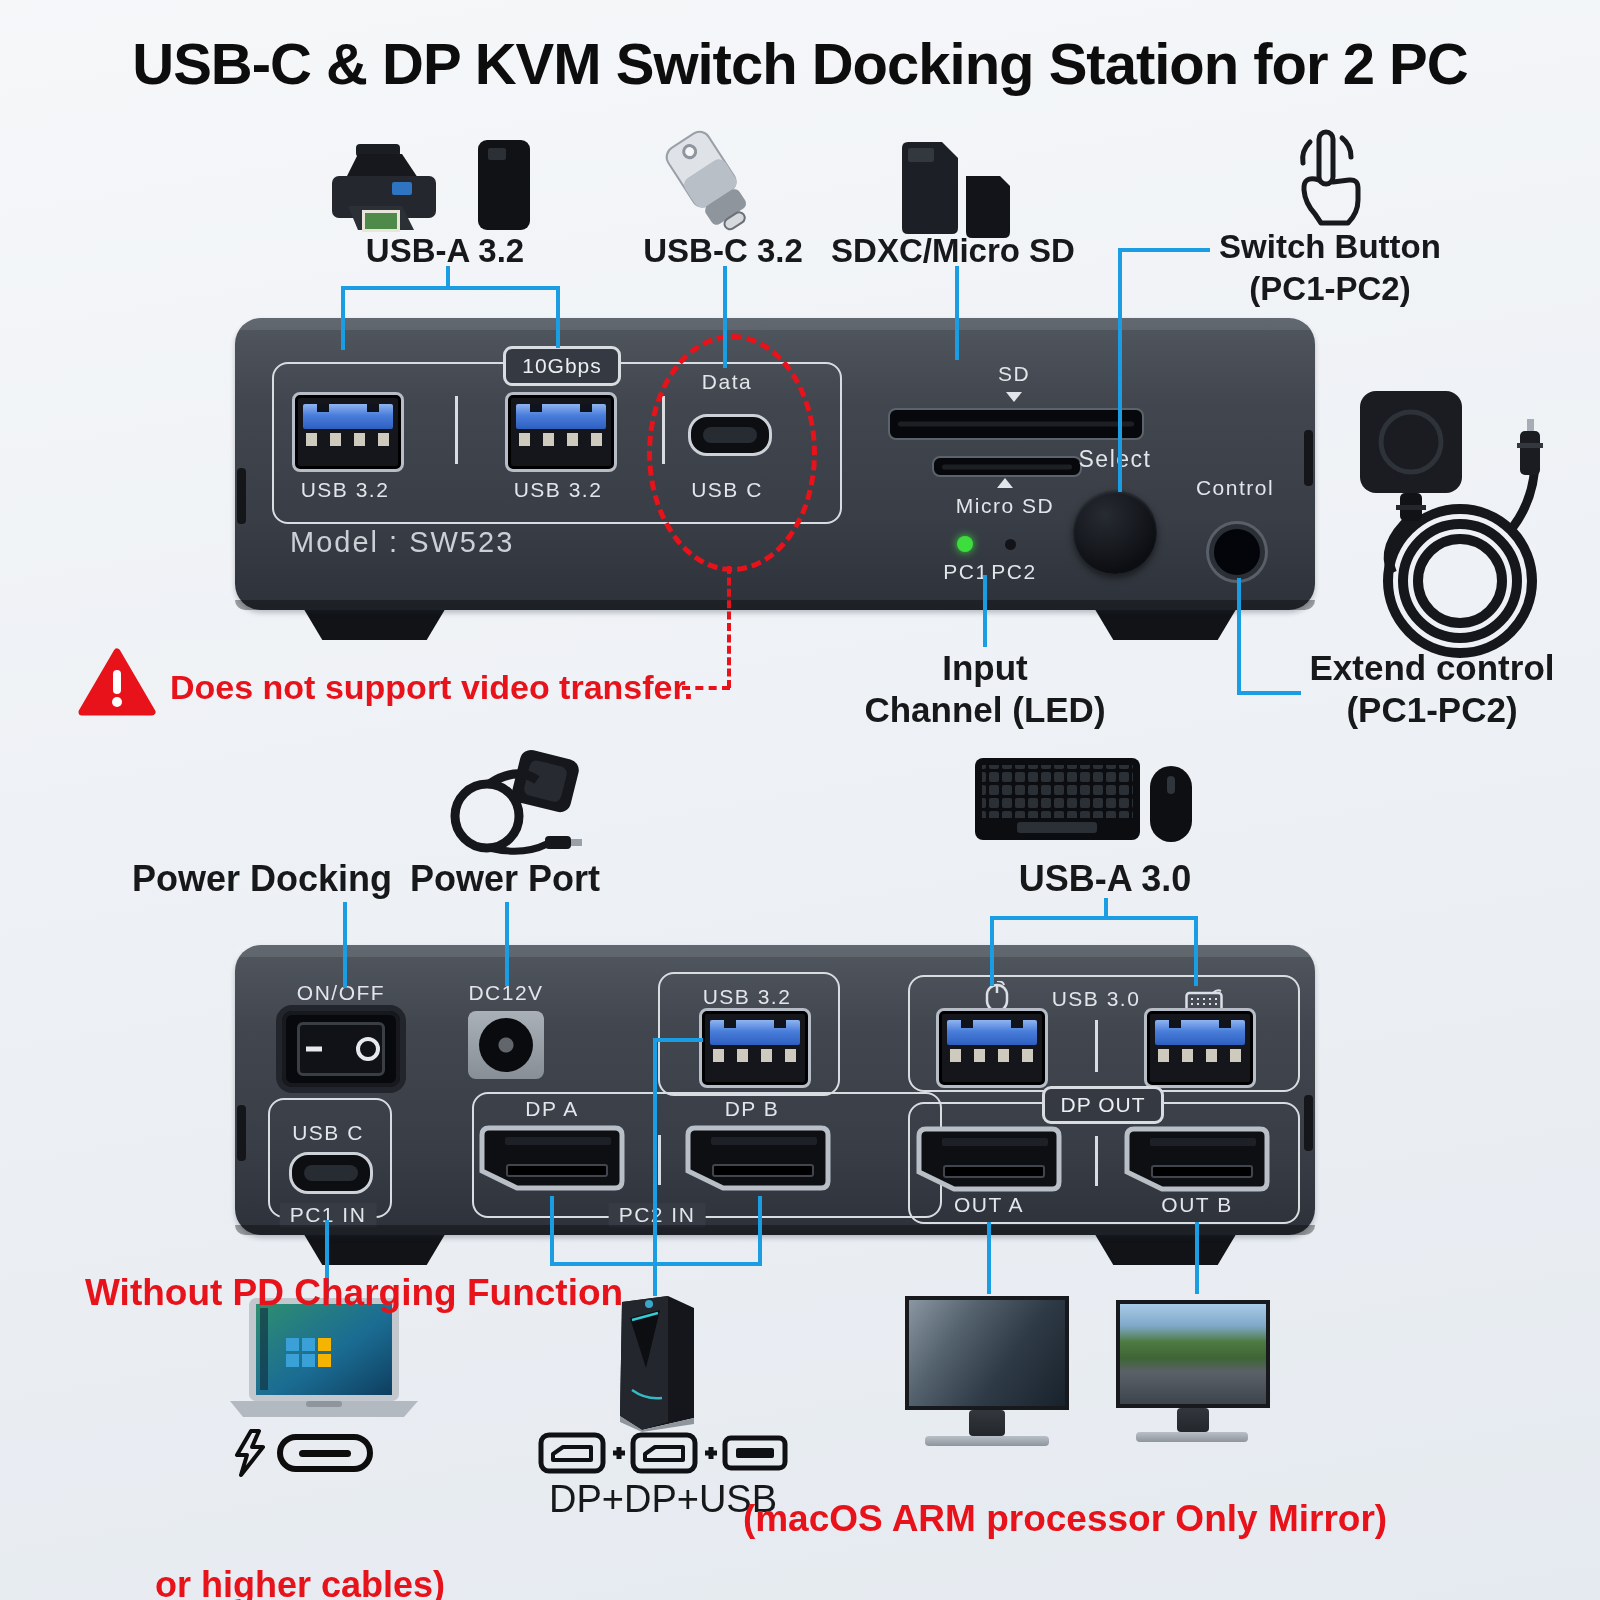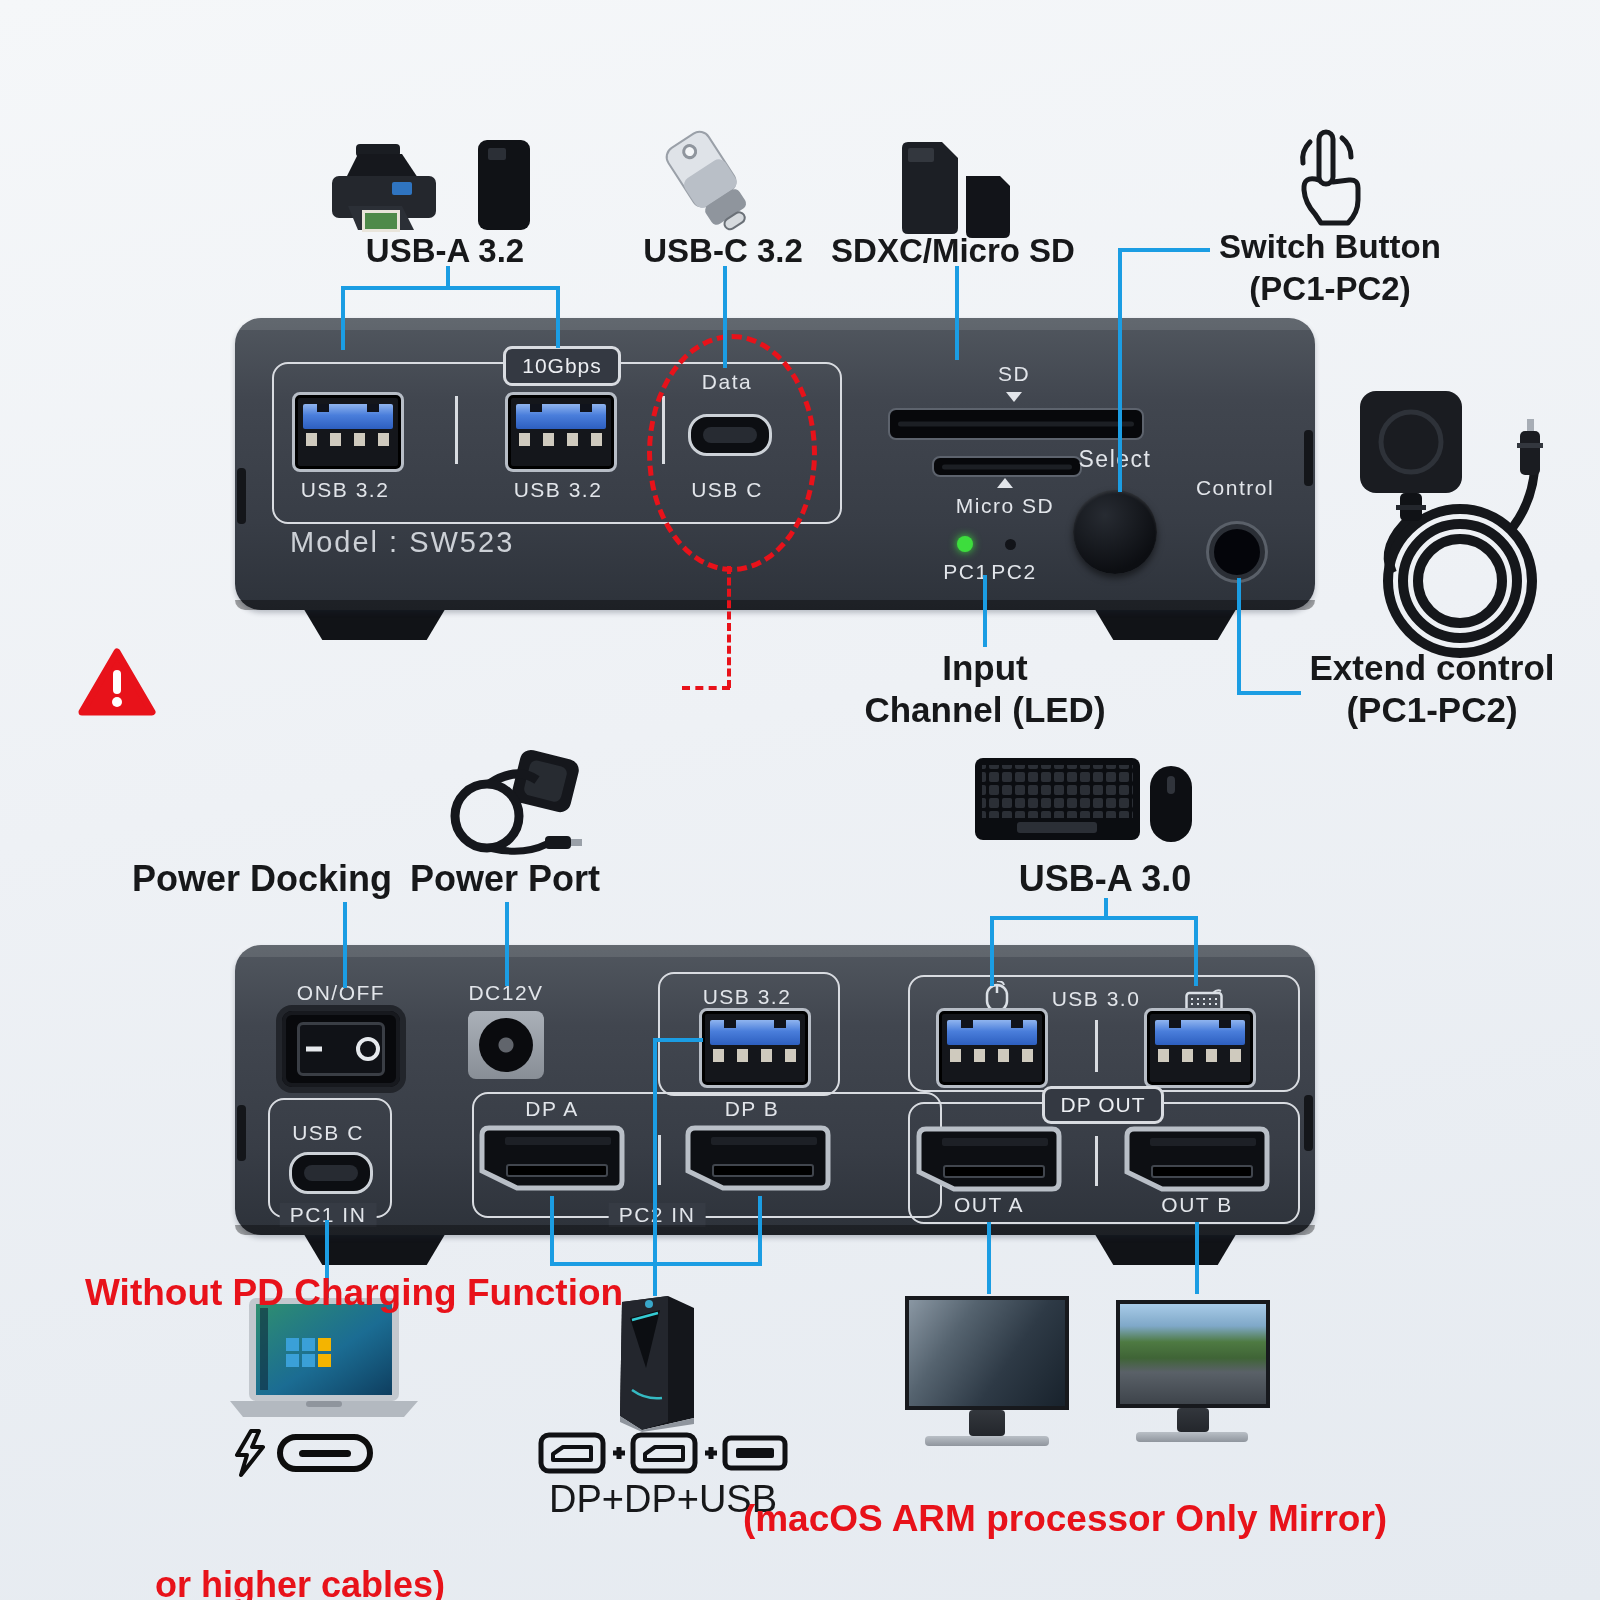--- a/index.html
+++ b/index.html
@@ -74,20 +74,21 @@
   .monitor-screen{position:absolute;border:4px solid #17191d;background:#222;}
   .monitor-neck{position:absolute;background:linear-gradient(180deg,#33373d,#23262b);border-radius:4px;}
   .monitor-base{position:absolute;background:linear-gradient(180deg,#b9bfc6,#8f959d);border-radius:4px;}
   .minicon{position:absolute;}
 </style>
 </head>
 <body>
 
 <div class="canvas">
 
+  <div class="title">USB-C &amp; DP KVM Switch Docking Station for 2 PC</div>
 
   <svg class="abs" style="left:326px;top:138px" width="118" height="100" viewBox="0 0 118 100">
     <rect x="30" y="6" width="44" height="13" rx="4" fill="#1a1d22"></rect>
     <path d="M20 40 L32 16 h44 l16 24 Z" fill="#16181d"></path>
     <rect x="6" y="38" width="104" height="42" rx="7" fill="#24272d"></rect>
     <rect x="66" y="44" width="20" height="13" rx="2" fill="#2f74c0"></rect>
     <path d="M22 68 h54 l12 24 H32 Z" fill="#2b2f36"></path>
     <rect x="36" y="72" width="38" height="22" fill="#e9e5db"></rect>
     <rect x="39" y="75" width="32" height="16" fill="#4e8a4a"></rect>
   </svg>
@@ -174,20 +175,21 @@
     <div class="jack" style="left:974px;top:206px"></div>
 
     <div class="abs" style="left:55px;top:208px;color:#ccd0d6;font-size:29px;letter-spacing:2px">Model : SW523</div>
   </div>
 
   <svg class="abs" style="left:78px;top:648px" width="78" height="68" viewBox="0 0 78 68">
     <path d="M39 4 L74 64 H4 Z" fill="#e8121a" stroke="#e8121a" stroke-width="7" stroke-linejoin="round"></path>
     <rect x="35" y="22" width="8" height="24" rx="4" fill="#fff"></rect>
     <circle cx="39" cy="54" r="5" fill="#fff"></circle>
   </svg>
+  <div class="abs redtxt" style="left:170px;top:668px;font-size:34px">Does not support video transfer.</div>
   <div class="rdh" style="left:682px;top:686px;width:48px"></div>
   <div class="rdv" style="left:727px;top:566px;height:122px"></div>
 
   <div class="blv" style="left:983px;top:575px;height:72px"></div>
   <div class="lbl" style="left:985px;top:648px;font-size:35px">Input</div>
   <div class="lbl" style="left:985px;top:690px;font-size:35px">Channel (LED)</div>
   <div class="blv" style="left:1237px;top:578px;height:117px"></div>
   <div class="blh" style="left:1237px;top:691px;width:64px"></div>
   <div class="lbl" style="left:1432px;top:648px;font-size:35px">Extend control</div>
   <div class="lbl" style="left:1432px;top:690px;font-size:35px">(PC1-PC2)</div>

